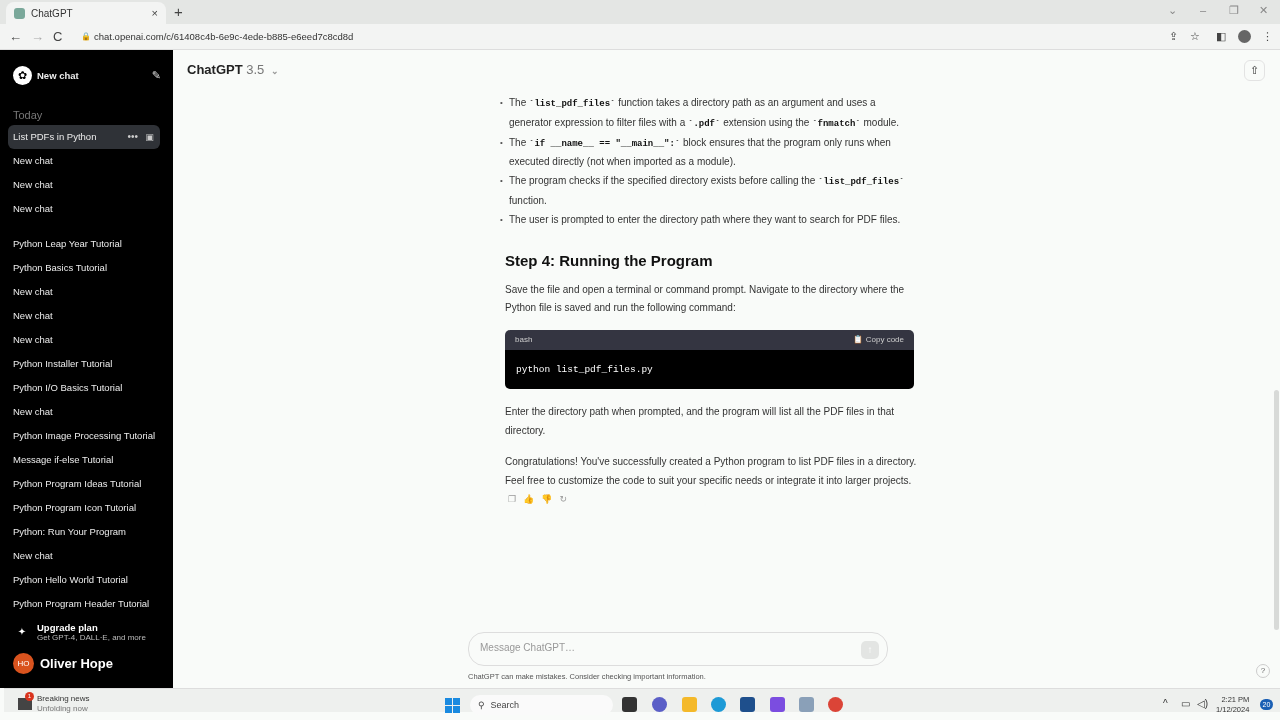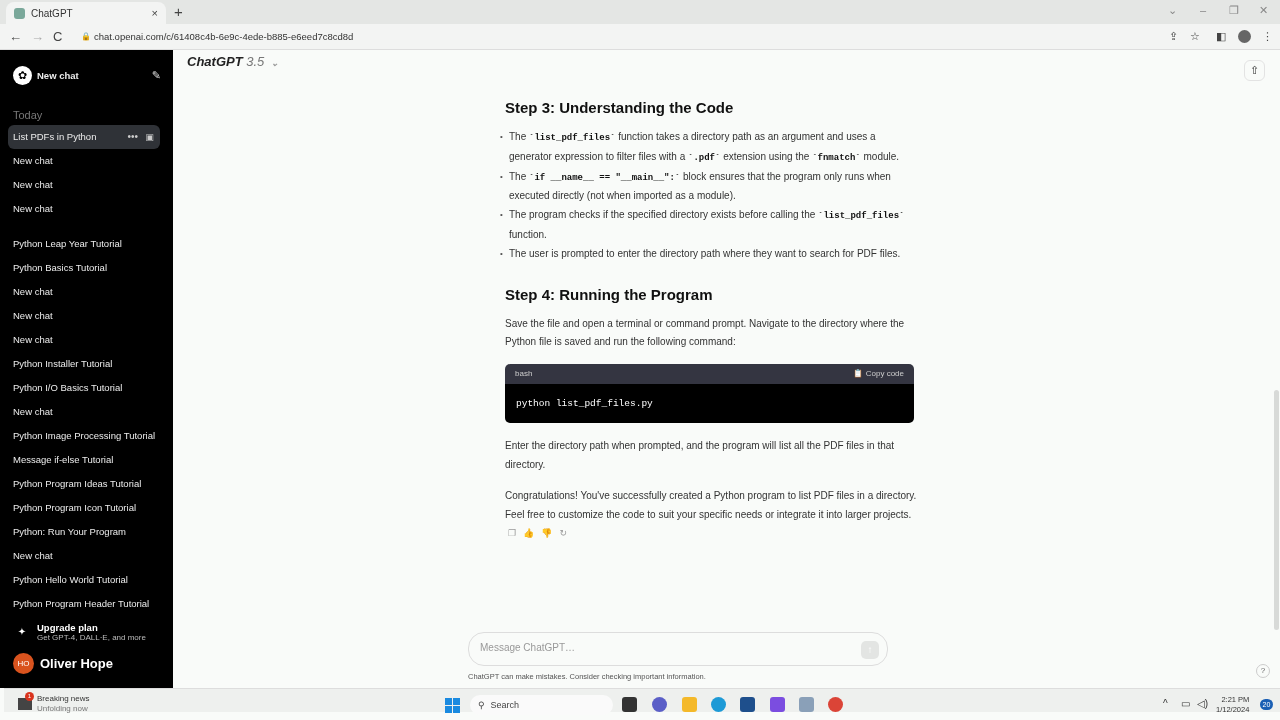--- a/index.html
+++ b/index.html
@@ -33,21 +33,21 @@
   .upgrade { position: absolute; left: 13px; top: 572px; display: flex; align-items: center; }
   .upgrade .star { width: 18px; height: 18px; border-radius: 50%; text-align: center; line-height: 18px; font-size: 10px; color: #fff; }
   .upgrade .u1 { font-size: 9.5px; font-weight: bold; color: #fff; margin-left: 6px; }
   .upgrade .u2 { font-size: 8px; color: #bbb; margin-left: 6px; }
   .user { position: absolute; left: 13px; top: 603px; display: flex; align-items: center; }
   .user .av { width: 21px; height: 21px; border-radius: 50%; background: #d9531e; color: #fff; font-size: 8px; text-align: center; line-height: 21px; }
   .user .nm { margin-left: 6px; font-size: 13px; font-weight: bold; color: #fff; }
   .collapse-handle { position: absolute; left: 182px; top: 362px; width: 3px; height: 14px; background: #bbb; border-radius: 2px; }
   
   .main { position: absolute; left: 173px; top: 50px; width: 1107px; height: 638px; background: #f9fbf9; }
-  .model { position: absolute; left: 14px; top: 4px; font-size: 13px; font-weight: bold; color: #222; font-style: italic; }
+  .model { position: absolute; left: 14px; top: 12px; font-size: 13px; font-weight: bold; color: #222; }
   .model .ver { color: #777; font-weight: normal; }
   .model .chev { color: #999; font-size: 9px; margin-left: 3px; }
   .share { position: absolute; left: 1071px; top: 10px; width: 21px; height: 21px; border: 1px solid #e3e3e3; border-radius: 6px; text-align: center; font-size: 11px; line-height: 19px; color: #333; }
   .content { position: absolute; left: 332px; top: 44px; width: 412px; font-size: 10px; color: #333; }
   h2 { font-size: 15px; font-weight: bold; color: #111; margin-bottom: 9px; margin-top: 5px; height: 20px; }
   ul { list-style: none; }
   li { position: relative; padding-left: 4px; line-height: 18.8px; margin-bottom: 0; }
   li::before { content: "•"; position: absolute; left: -5px; color: #555; font-size: 8px; }
   code { font-family: "Liberation Mono", monospace; font-weight: bold; font-size: 9px; color: #111; }
   p { line-height: 18.8px; margin-bottom: 12px; }
@@ -159,21 +159,20 @@
 
 <div class="main">
   <div class="model">
     <span>ChatGPT</span>
     <span class="ver">3.5</span>
     <span class="chev">⌄</span>
   </div>
   <div class="share"><span>⇧</span></div>
 
   <div class="content">
-    <h2>Step 3: Understanding the Code</h2>
     <ul>
       <li><span>The </span><code>`list_pdf_files`</code><span> function takes a directory path as an argument and uses a generator expression to filter files with a </span><code>`.pdf`</code><span> extension using the </span><code>`fnmatch`</code><span> module.</span></li>
       <li><span>The </span><code>`if __name__ == "__main__":`</code><span> block ensures that the program only runs when executed directly (not when imported as a module).</span></li>
       <li><span>The program checks if the specified directory exists before calling the </span><code>`list_pdf_files`</code><span> function.</span></li>
       <li><span>The user is prompted to enter the directory path where they want to search for PDF files.</span></li>
     </ul>
     <h2 style="margin-top:22px">Step 4: Running the Program</h2>
     <p>Save the file and open a terminal or command prompt. Navigate to the directory where the Python file is saved and run the following command:</p>
     <div class="codeblock">
       <div class="cb-head">

